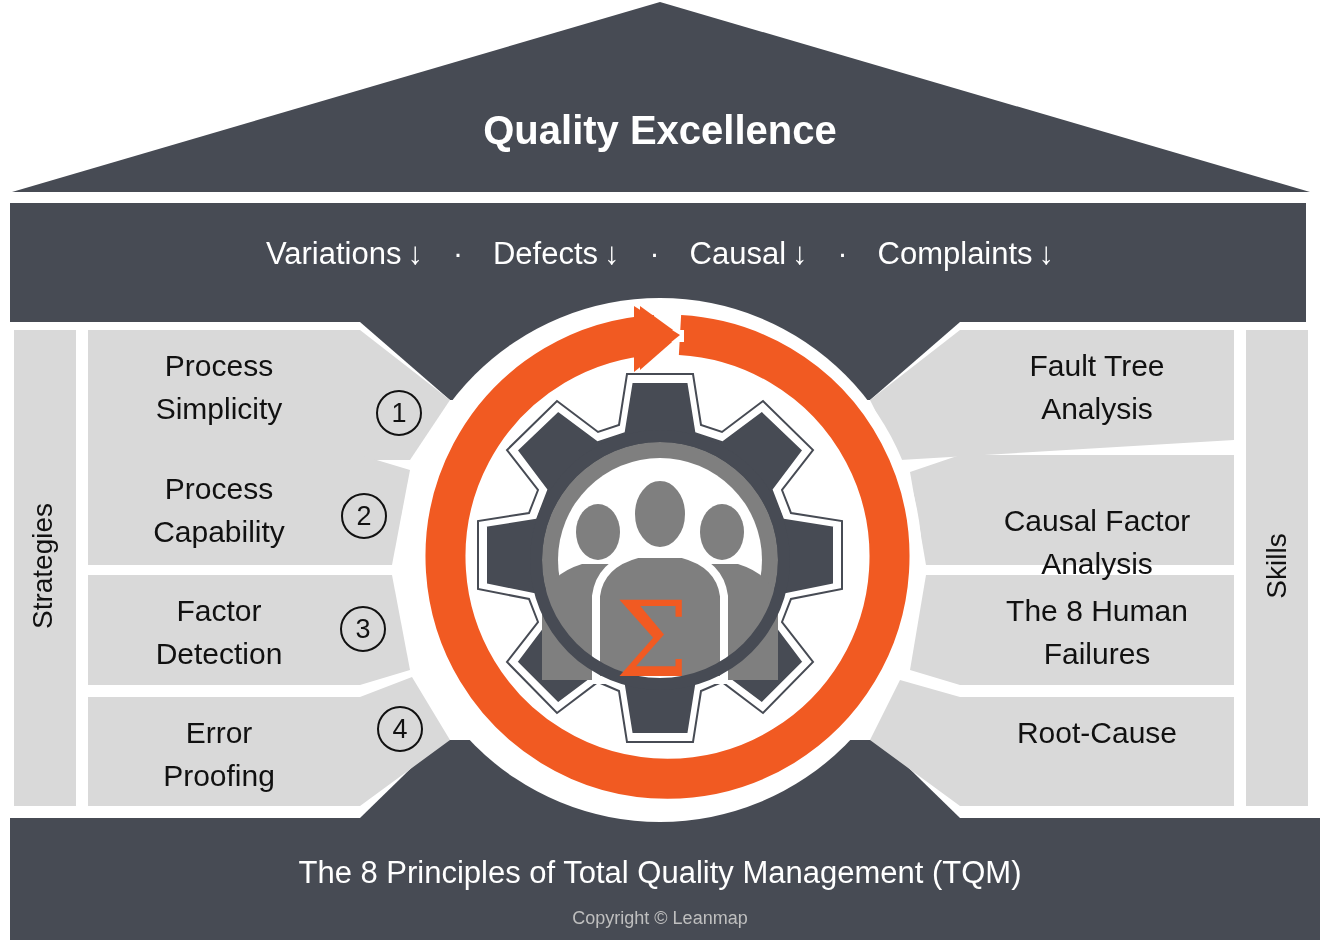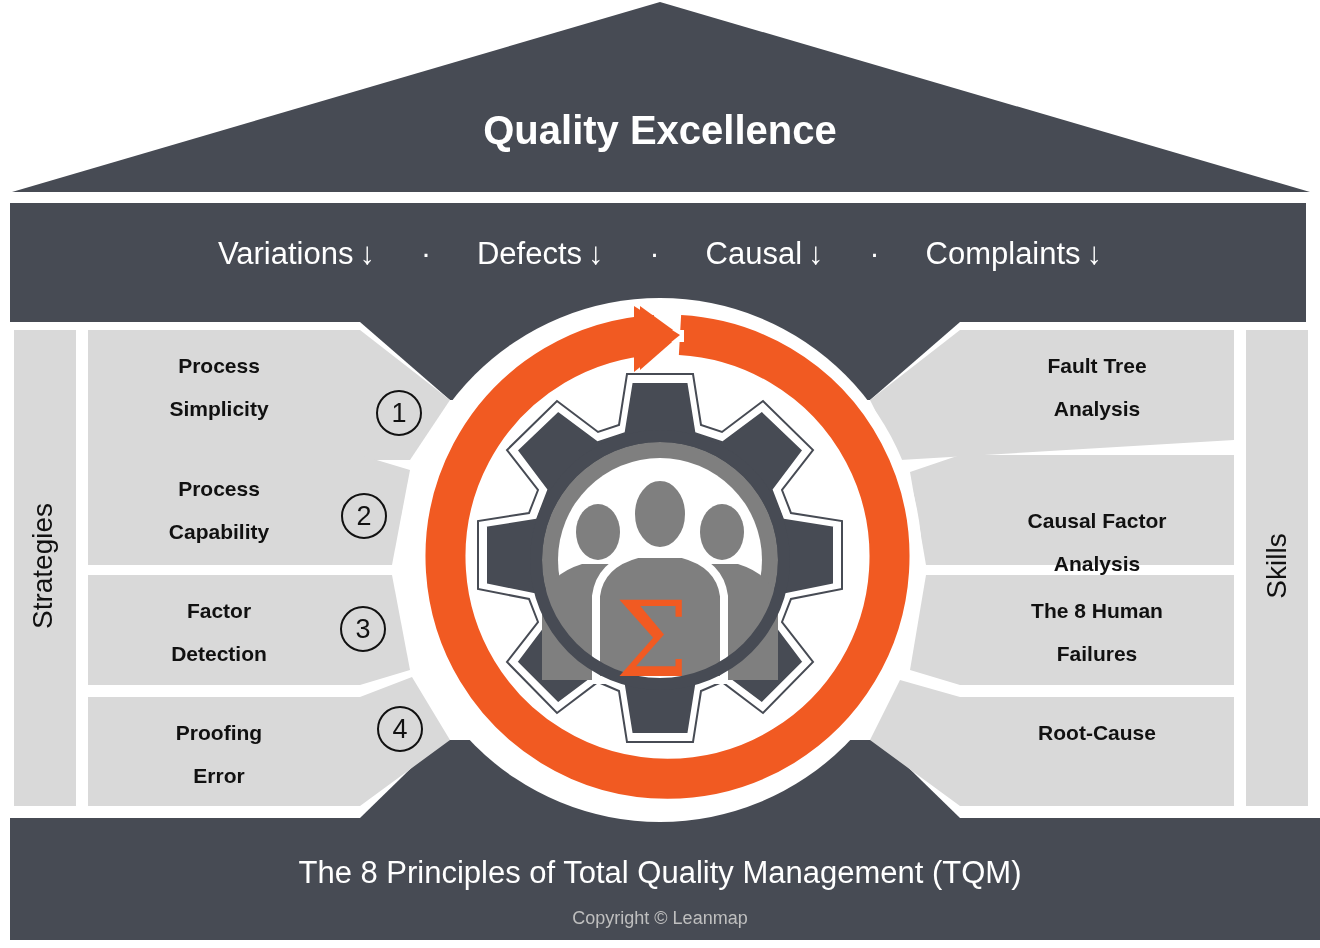--- a/index.html
+++ b/index.html
@@ -2,25 +2,25 @@
 <html><head>
 <meta charset="utf-8">
 <style>
   html, body { margin: 0; padding: 0; background: #ffffff; }
   body { width: 1320px; height: 948px; position: relative; overflow: hidden;
          font-family: "Liberation Sans", "DejaVu Sans", sans-serif; }
   .stage { position: absolute; left: 0; top: 0; width: 1320px; height: 948px; }
   svg.bg { position: absolute; left: 0; top: 0; }
   .t { position: absolute; text-align: center; white-space: nowrap; }
   .roof-title { left: 360px; width: 600px; top: 108px; font-size: 40px; font-weight: bold; color: #ffffff; }
-  .metrics { left: 0; width: 1320px; top: 236px; font-size: 31px; color: #ffffff; display: flex; justify-content: center; gap: 16px; }
+  .metrics { left: 0; width: 1320px; top: 236px; font-size: 31px; color: #ffffff; display: flex; justify-content: center; gap: 0; }
   .metric { padding: 0 8px; }
   .metric .arr { margin-left: 6px; }
   .sep { padding: 0 22px; font-size: 30px; }
-  .box-label { font-size: 21px; font-weight: bold; color: #111111; line-height: 43px; }
+  .box-label { font-size: 30px; font-weight: normal; color: #111111; line-height: 43px; }
   .box-label span { display: block; }
   .circ-num { position: absolute; width: 42px; height: 42px; border: 2.5px solid #111; border-radius: 50%;
               text-align: center; line-height: 42px; font-size: 27px; color: #111; box-sizing: content-box; }
   .vlabel { position: absolute; font-size: 28px; color: #111; white-space: nowrap; }
   .footer-title { left: 0; width: 1320px; top: 855px; font-size: 31px; color: #ffffff; }
   .copyright { left: 0; width: 1320px; top: 908px; font-size: 18px; color: #bfbfbf; }
   .sigma { position: absolute; left: 612px; top: 590px; width: 80px; text-align: center;
            font-family: "DejaVu Serif", "Liberation Serif", serif; font-size: 104px; color: #f15a22; line-height: 100px; }
 </style>
 </head>
@@ -109,22 +109,22 @@
   </div>
   <div class="t box-label" style="left:88px; width:262px; top:467px;">
     <span>Process</span>
       <span>Capability</span>
   </div>
   <div class="t box-label" style="left:88px; width:262px; top:589px;">
     <span>Factor</span>
       <span>Detection</span>
   </div>
   <div class="t box-label" style="left:88px; width:262px; top:711px;">
-    <span>Proofing</span>
-      <span>Error</span>
+    <span>Error</span>
+      <span>Proofing</span>
   </div>
 
   <div class="circ-num" style="left:376px; top:390px;">1</div>
   <div class="circ-num" style="left:341px; top:493px;">2</div>
   <div class="circ-num" style="left:340px; top:606px;">3</div>
   <div class="circ-num" style="left:377px; top:706px;">4</div>
 
   <div class="t box-label" style="left:960px; width:274px; top:344px;">
     <span>Fault Tree</span>
       <span>Analysis</span>

